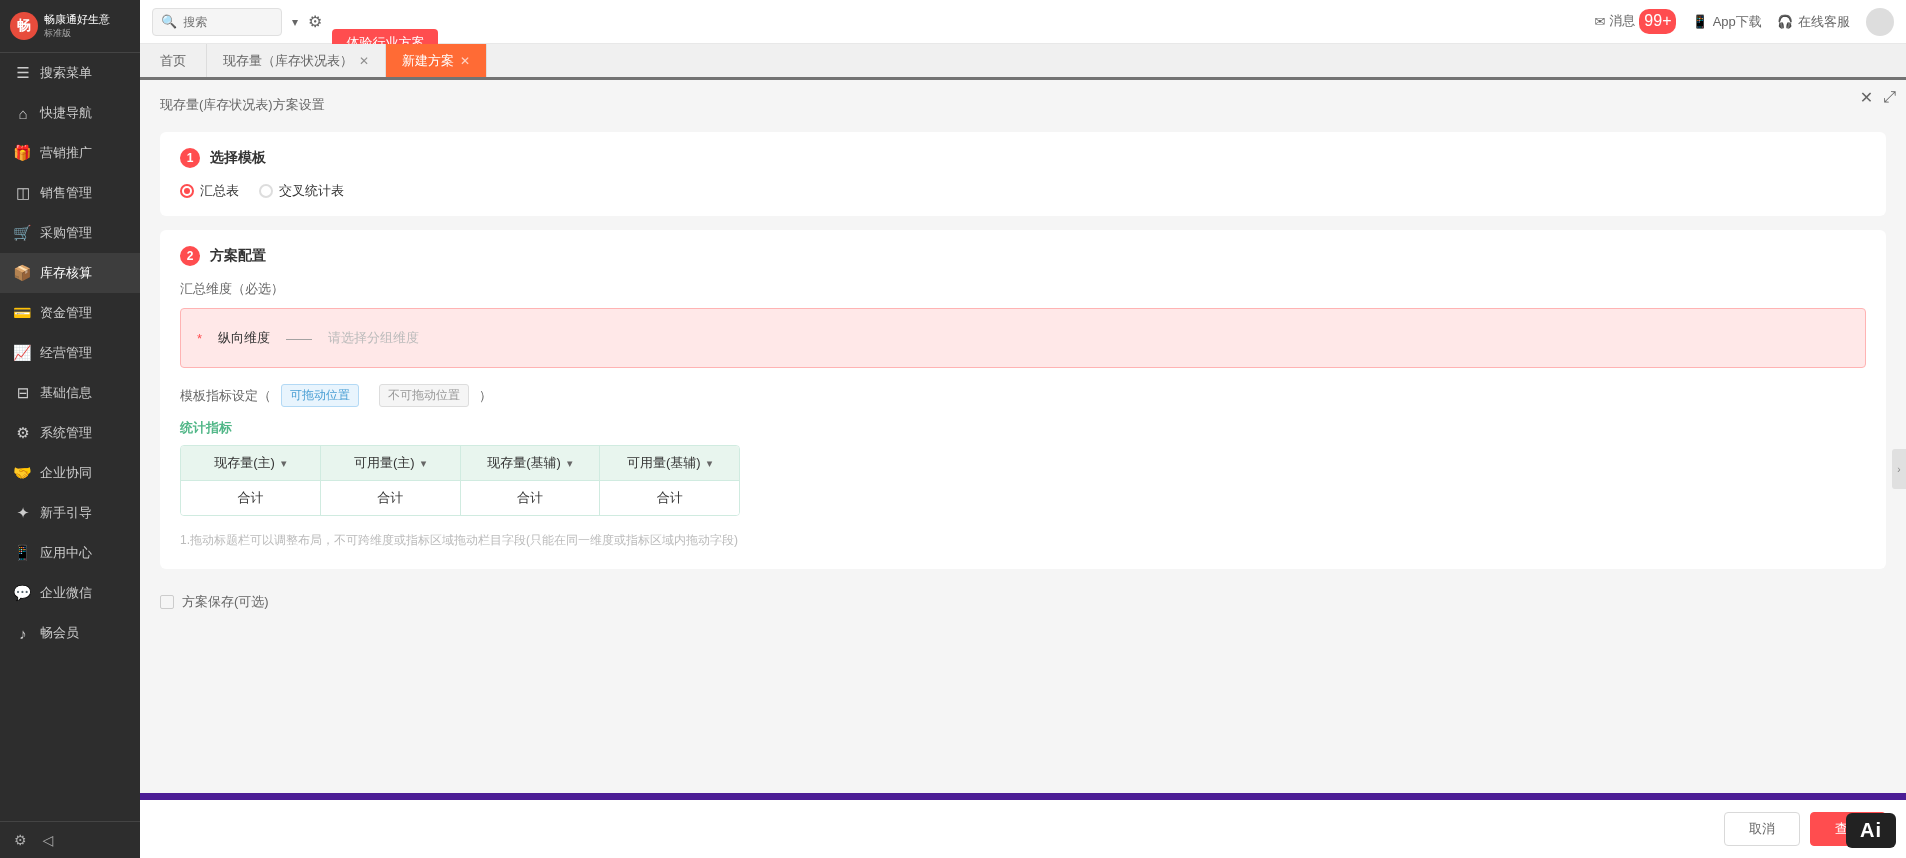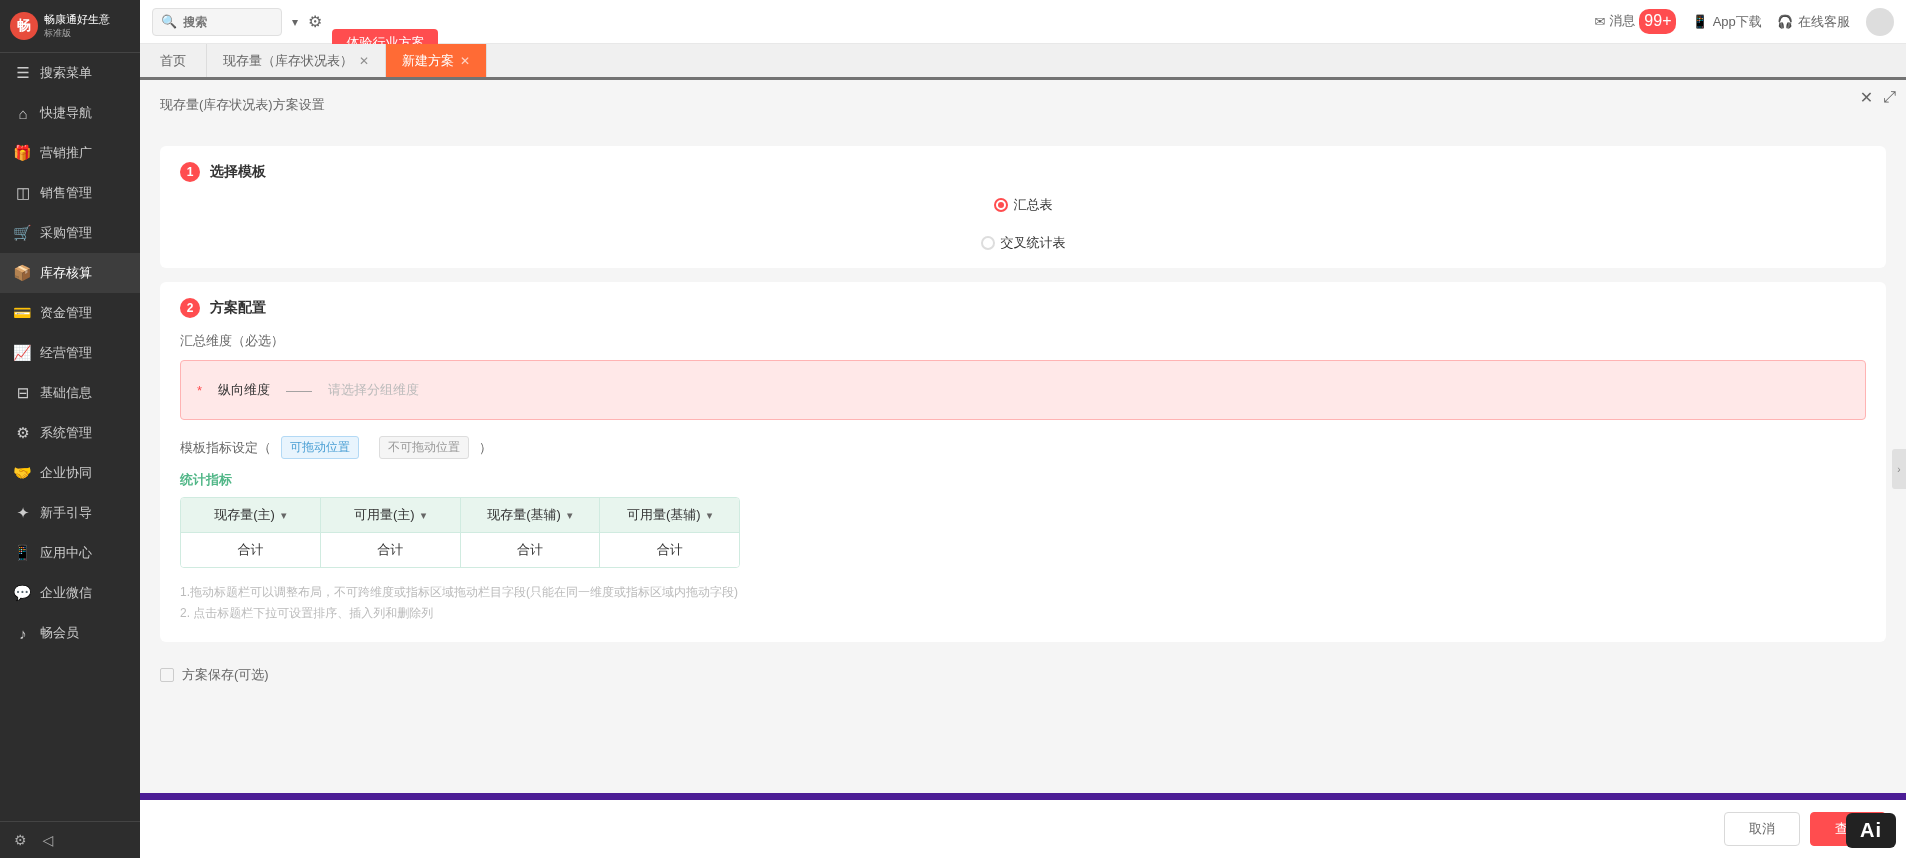--- a/index.html
+++ b/index.html
@@ -87,21 +87,20 @@
       width: 130px;
       gap: 6px;
     }
     .topbar-search input {
       border: none;
       background: transparent;
       outline: none;
       font-size: 12px;
       width: 90px;
       color: #999;
-      font-weight: bold;
     }
     .topbar-dropdown {
       cursor: pointer;
       color: #666;
       font-size: 12px;
     }
     .topbar-gear { font-size: 16px; color: #666; cursor: pointer; }
     .topbar-btn {
       background: #ff4d4f;
       color: #fff;
@@ -174,21 +173,21 @@
     .content {
       flex: 1;
       overflow-y: auto;
       padding: 16px 20px;
       background: #f5f5f5;
       position: relative;
     }
     .content-title {
       font-size: 13px;
       color: #666;
-      margin-bottom: 32px;
+      margin-bottom: 18px;
     }
 
     
     .section-card {
       background: #fff;
       border-radius: 6px;
       padding: 16px 20px;
       margin-bottom: 14px;
     }
 
@@ -207,21 +206,20 @@
       display: flex; align-items: center; justify-content: center;
       font-size: 12px; font-weight: bold;
     }
     .step-label { font-size: 14px; font-weight: bold; color: #333; }
 
     
     .radio-group {
       display: flex;
       align-items: center;
       gap: 20px;
-      flex-direction: column;
     }
     .radio-item {
       display: flex;
       align-items: center;
       gap: 6px;
       cursor: pointer;
       font-size: 13px;
       color: #333;
     }
     .radio-dot {
@@ -619,21 +617,20 @@
           <div class="stats-table-row">
             <div class="stats-cell">合计</div>
             <div class="stats-cell">合计</div>
             <div class="stats-cell">合计</div>
             <div class="stats-cell">合计</div>
           </div>
         </div>
 
         <div class="tips-section">
           <div class="tip-row">1.拖动标题栏可以调整布局，不可跨维度或指标区域拖动栏目字段(只能在同一维度或指标区域内拖动字段)</div>
-          <div class="tip-row">2. 点击标题栏下拉可设置排序、插入列和删除列</div>
         </div>
       </div>
 
       <div class="save-option">
         <div class="save-checkbox"></div>
         <span>方案保存(可选)</span>
       </div>
     </div>
 
     <div class="action-bar">

